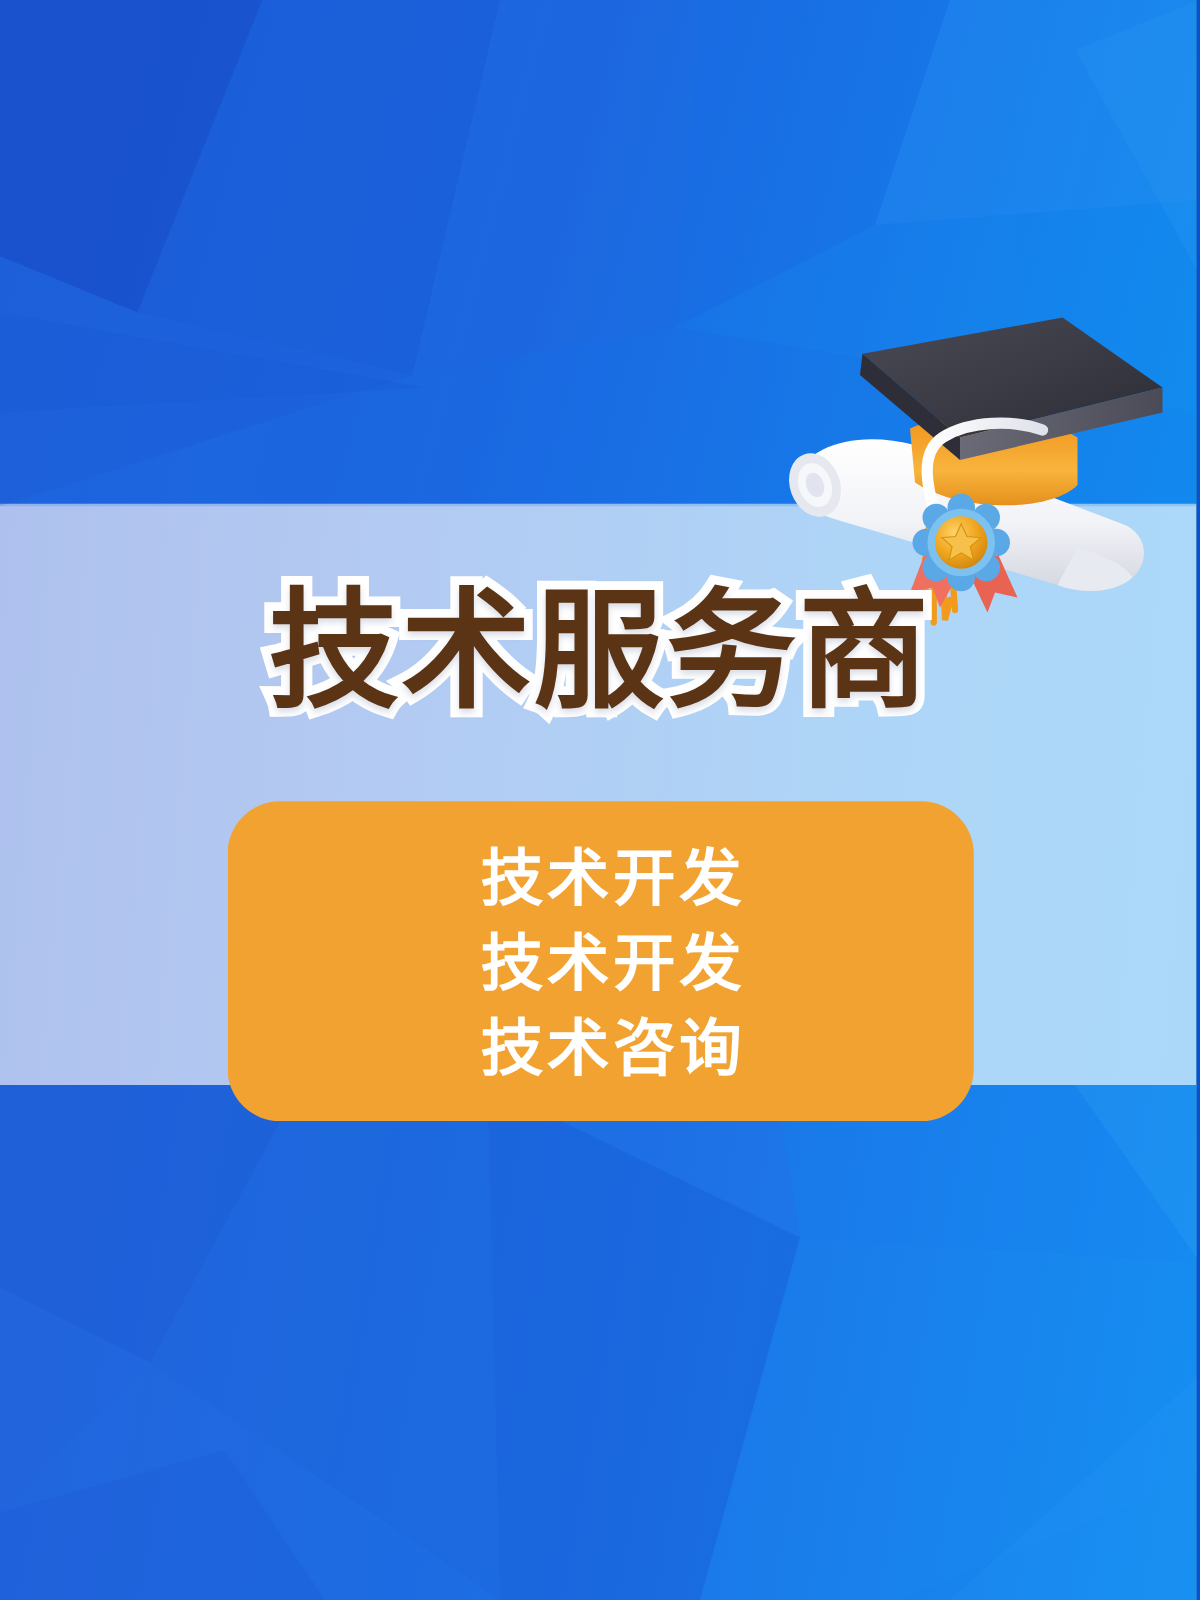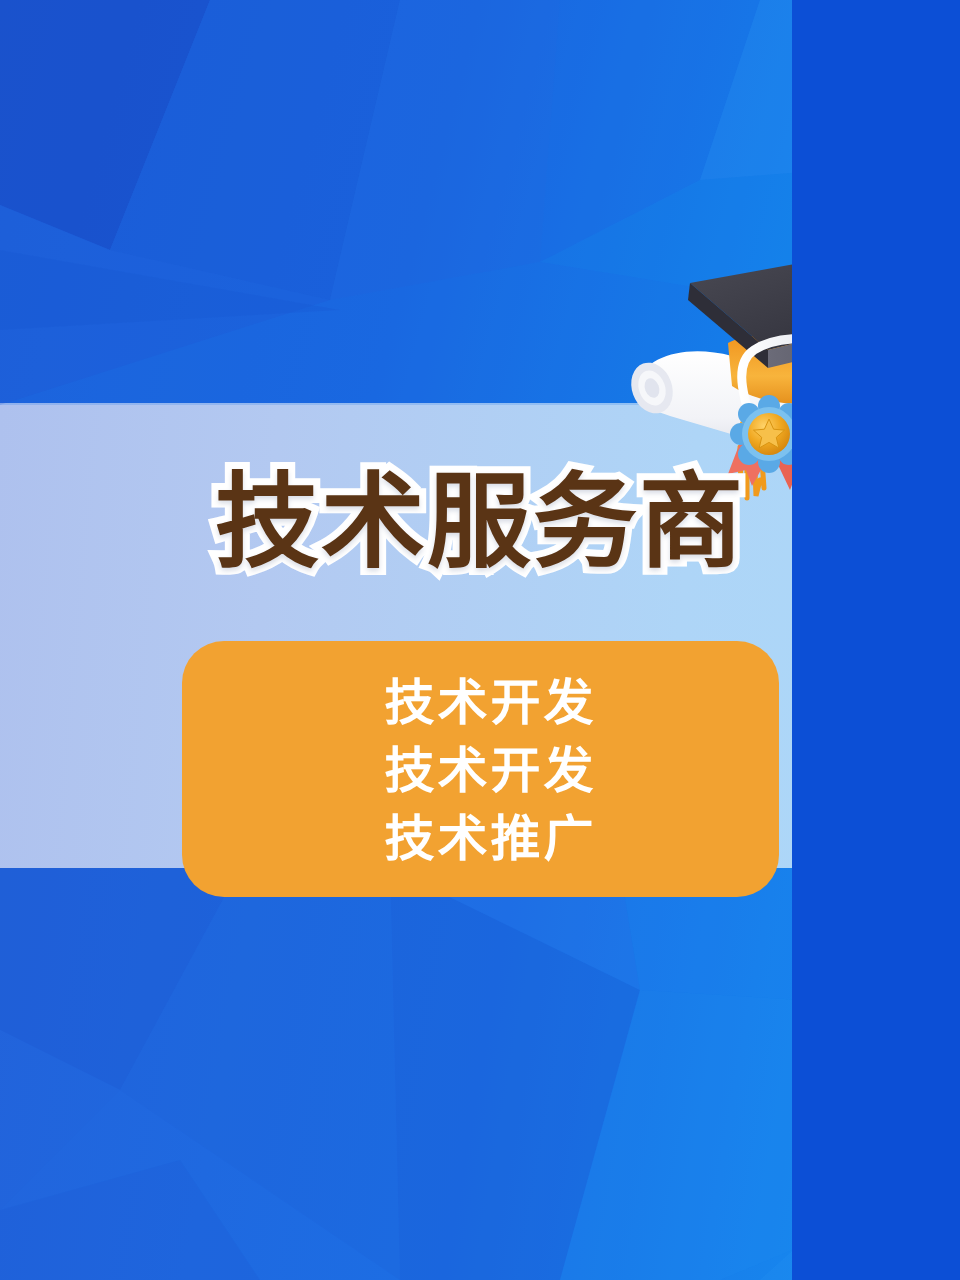--- a/index.html
+++ b/index.html
@@ -7,21 +7,21 @@
     margin: 0;
     padding: 0;
     background: #0c4fd6;
   }
   body {
     font-family: "Liberation Sans", "DejaVu Sans", sans-serif;
   }
 
   .poster {
     position: relative;
-    width: 792px;
+    width: 957px;
     height: 1280px;
     overflow: hidden;
     background: #22c55e;
   }
 
   
   .bg-layer {
     position: absolute;
     inset: 0;
     width: 960px;
@@ -228,16 +228,16 @@
         </g>
       </g>
     </svg>
   </div>
 
   <div class="headline">技术服务商</div>
 
   <div class="services-card">
     <div class="service-line">技术开发</div>
     <div class="service-line">技术开发</div>
-    <div class="service-line">技术推广</div>
+    <div class="service-line">技术咨询</div>
   </div>
 
 </div>
 
 </body></html>

